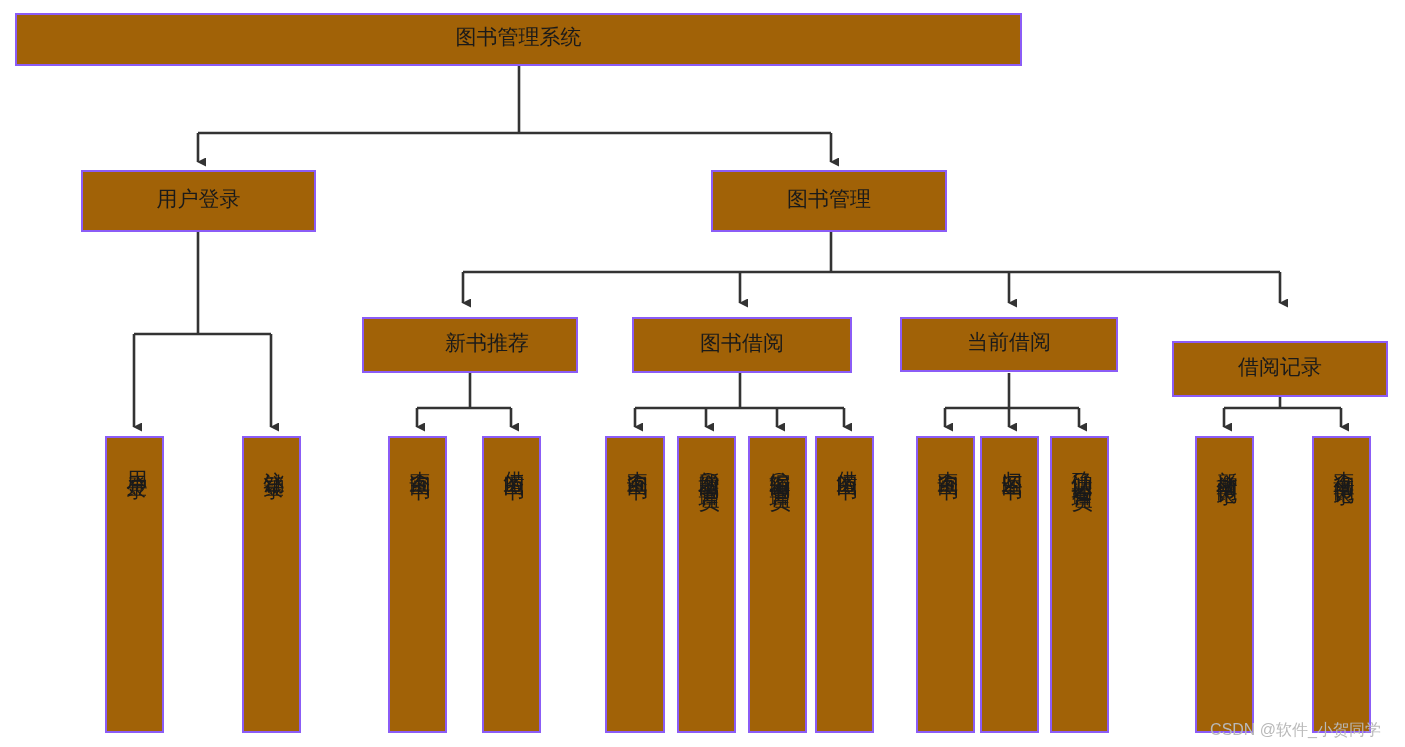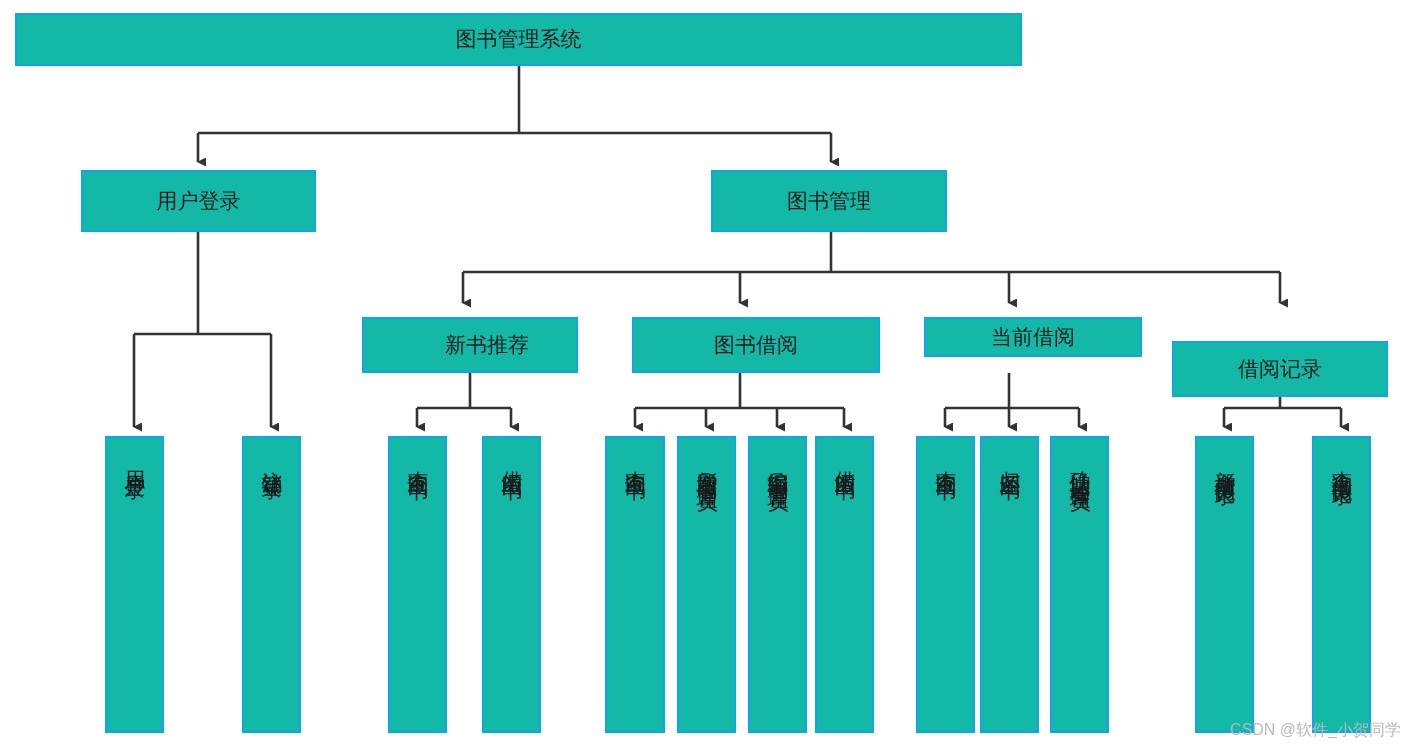--- a/index.html
+++ b/index.html
@@ -24,26 +24,27 @@
     position: absolute;
     left: 0;
     top: 0;
     width: 1405px;
     height: 747px;
     pointer-events: none;
   }
   .node {
     position: absolute;
     box-sizing: border-box;
-    background: #14b8a6;
-    border: 2px solid #0ea5e9;
+    background: #a16207;
+    border: 2px solid #8b5cf6;
     display: flex;
     align-items: center;
     justify-content: center;
     z-index: 2;
+    font-family: Liberation Mono, monospace;
   }
   .node-label {
     color: #1a1a1a;
     line-height: 1.18;
     text-align: center;
     white-space: pre;
   }
   .node.horizontal .node-label {
     font-size: 21px;
     writing-mode: horizontal-tb;
@@ -54,21 +55,21 @@
     padding-top: 16px;
   }
   .node.vertical .node-label {
     writing-mode: vertical-rl;
     text-orientation: upright;
     font-size: 21px;
     letter-spacing: 3px;
   }
   .watermark {
     position: absolute;
-    right: 4px;
+    right: 24px;
     bottom: 6px;
     font-size: 16px;
     color: #b9b9b9;
     z-index: 5;
     white-space: nowrap;
   }
 </style>
 </head>
 <body>
 
@@ -132,24 +133,24 @@
   <div class="node horizontal" style="left:81px; top:170px; width:235px; height:62px;">
     <span class="node-label">用户登录</span>
   </div>
   <div class="node horizontal" style="left:711px; top:170px; width:236px; height:62px;">
     <span class="node-label">图书管理</span>
   </div>
 
   <div class="node horizontal" style="left:362px; top:317px; width:216px; height:56px;padding-left:34px;">
     <span class="node-label">新书推荐</span>
   </div>
-  <div class="node horizontal" style="left:632px; top:317px; width:248px; height:56px;">
+  <div class="node horizontal" style="left:632px; top:317px; width:220px; height:56px;">
     <span class="node-label">图书借阅</span>
   </div>
-  <div class="node horizontal" style="left:924px; top:317px; width:218px; height:40px;">
+  <div class="node horizontal" style="left:900px; top:317px; width:218px; height:55px;">
     <span class="node-label">当前借阅</span>
   </div>
   <div class="node horizontal" style="left:1172px; top:317px; width:216px; height:56px;margin-top:24px;">
     <span class="node-label">借阅记录</span>
   </div>
 
   <div class="node vertical" style="left:105px; top:436px; width:59px; height:297px;">
     <span class="node-label">用户登录</span>
   </div>
   <div class="node vertical" style="left:242px; top:436px; width:59px; height:297px;">

